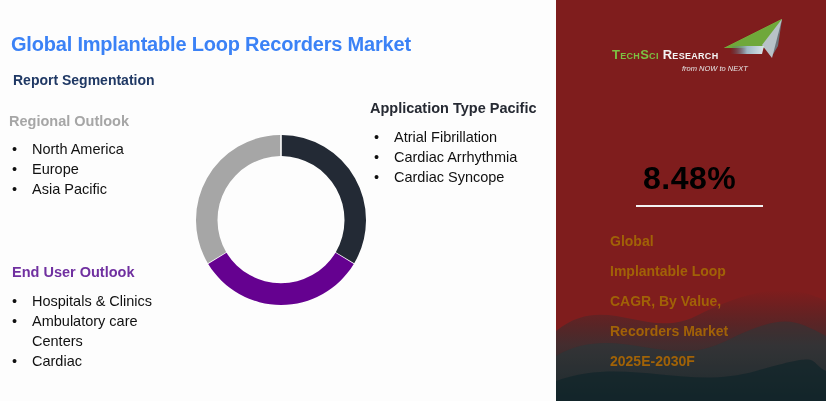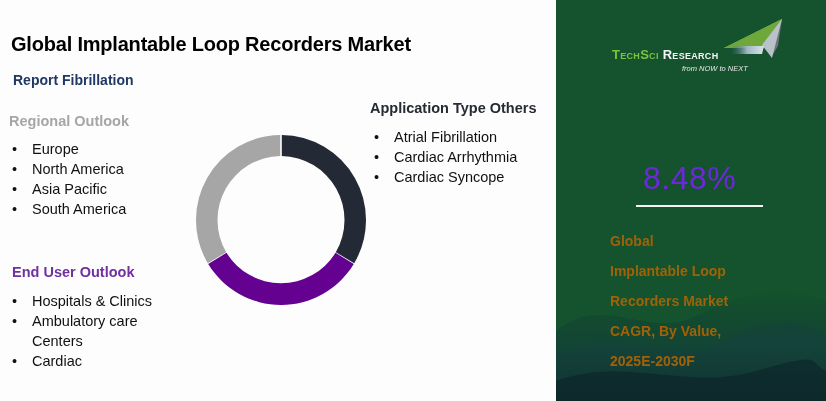--- a/index.html
+++ b/index.html
@@ -1,73 +1,72 @@
 <!DOCTYPE html>
 <html><head>
 <meta charset="utf-8">
 <style>
   * { box-sizing: border-box; margin: 0; padding: 0; }
   html, body { width: 826px; height: 401px; overflow: hidden; background: #fdfdfd; }
   body { position: relative; font-family: "Liberation Sans", "DejaVu Sans", sans-serif; }
 
-  .title { position: absolute; left: 11px; top: 33px; font-size: 20px; font-weight: bold; color: #000000; letter-spacing: -0.2px; white-space: nowrap; }
+  .title { position: absolute; left: 11px; top: 33px; font-size: 20px; font-weight: bold; color: #3b82f6; letter-spacing: -0.2px; white-space: nowrap; }
   .subtitle { position: absolute; left: 13px; top: 72px; font-size: 14px; font-weight: bold; color: #1f3864; white-space: nowrap; }
 
   .section-head { position: absolute; font-size: 14.5px; font-weight: bold; white-space: nowrap; }
   .regional-head { left: 9px; top: 113px; color: #a6a6a6; }
   .enduser-head { left: 12px; top: 264px; color: #7030a0; }
   .app-head { left: 370px; top: 100px; color: #262a33; }
 
   ul.blist { position: absolute; list-style: none; font-size: 14.5px; color: #111; line-height: 20px; }
   ul.blist li { position: relative; padding-left: 21px; }
   ul.blist li::before { content: "\2022"; position: absolute; left: 1px; top: 0; }
   .regional-list { left: 11px; top: 139px; }
   .enduser-list { left: 11px; top: 291px; width: 170px; }
   .app-list { left: 369px; top: 127px; width: 175px; padding-left: 4px; }
   .app-list li { padding-left: 22px; }
   .app-list li::before { left: 2px; }
 
   .donut { position: absolute; left: 195px; top: 134px; width: 172px; height: 172px; }
 
-  .panel { position: absolute; left: 556px; top: 0; width: 270px; height: 401px; background: #14532d; overflow: hidden; }
+  .panel { position: absolute; left: 556px; top: 0; width: 270px; height: 401px; background: #7f1d1d; overflow: hidden; }
   .panel .wave { position: absolute; left: 0; bottom: 0; width: 270px; height: 180px; }
   .logo { position: absolute; left: 56px; top: 16px; width: 180px; height: 60px; }
   .logo .brand { position: absolute; left: 0; top: 31px; font-size: 13px; font-weight: bold; letter-spacing: 0.3px; white-space: nowrap; font-variant: small-caps; }
   .logo .brand .g { color: #7cc142; }
   .logo .brand .w { color: #f4f4f4; }
   .logo .tagline { position: absolute; left: 70px; top: 48px; font-size: 7.5px; font-style: italic; color: #e6e6e6; white-space: nowrap; }
   .logo svg { position: absolute; left: 0; top: 0; }
 
-  .cagr { position: absolute; left: 643px; top: 160px; font-size: 32px; color: #6d28d9; letter-spacing: 0.5px; }
+  .cagr { position: absolute; left: 643px; top: 160px; font-size: 32px; color: #000000; letter-spacing: 0.5px; font-weight: bold; }
   .rule { position: absolute; left: 636px; top: 205px; width: 127px; height: 2px; background: #f2f2f2; }
   .cagr-label { position: absolute; left: 610px; top: 226px; font-size: 14px; font-weight: bold; color: #a16207; line-height: 30px; width: 140px; }
   .cagr-label span { display: block; white-space: nowrap; }
 </style>
 </head>
 <body>
 
 <div class="title">Global Implantable Loop Recorders Market</div>
-<div class="subtitle">Report Fibrillation</div>
+<div class="subtitle">Report Segmentation</div>
 
 <div class="section-head regional-head">Regional Outlook</div>
 <ul class="blist regional-list">
+  <li>North America</li>
   <li>Europe</li>
-  <li>North America</li>
   <li>Asia Pacific</li>
-  <li>South America</li>
 </ul>
 
 <div class="section-head enduser-head">End User Outlook</div>
 <ul class="blist enduser-list">
   <li>Hospitals &amp; Clinics</li>
   <li>Ambulatory care Centers</li>
   <li>Cardiac</li>
 </ul>
 
-<div class="section-head app-head">Application Type Others</div>
+<div class="section-head app-head">Application Type Pacific</div>
 <ul class="blist app-list">
   <li>Atrial Fibrillation</li>
   <li>Cardiac Arrhythmia</li>
   <li>Cardiac Syncope</li>
 </ul>
 
 <svg class="donut" viewBox="0 0 172 172" width="172" height="172">
   <g transform="translate(86,86)">
 
     <path fill="#232a35" d="M 0.8 -85 A 85 85 0 0 1 73.2 43.2 L 54.8 32.2 A 64 64 0 0 0 0.8 -64 Z"></path>
@@ -110,16 +109,16 @@
     <div class="brand"><span class="g">TechSci</span> <span class="w">Research</span></div>
     <div class="tagline">from NOW to NEXT</div>
   </div>
 </div>
 
 <div class="cagr">8.48%</div>
 <div class="rule"></div>
 <div class="cagr-label">
   <span>Global</span>
   <span>Implantable Loop</span>
+  <span>CAGR, By Value,</span>
   <span>Recorders Market</span>
-  <span>CAGR, By Value,</span>
   <span>2025E-2030F</span>
 </div>
 
 </body></html>

